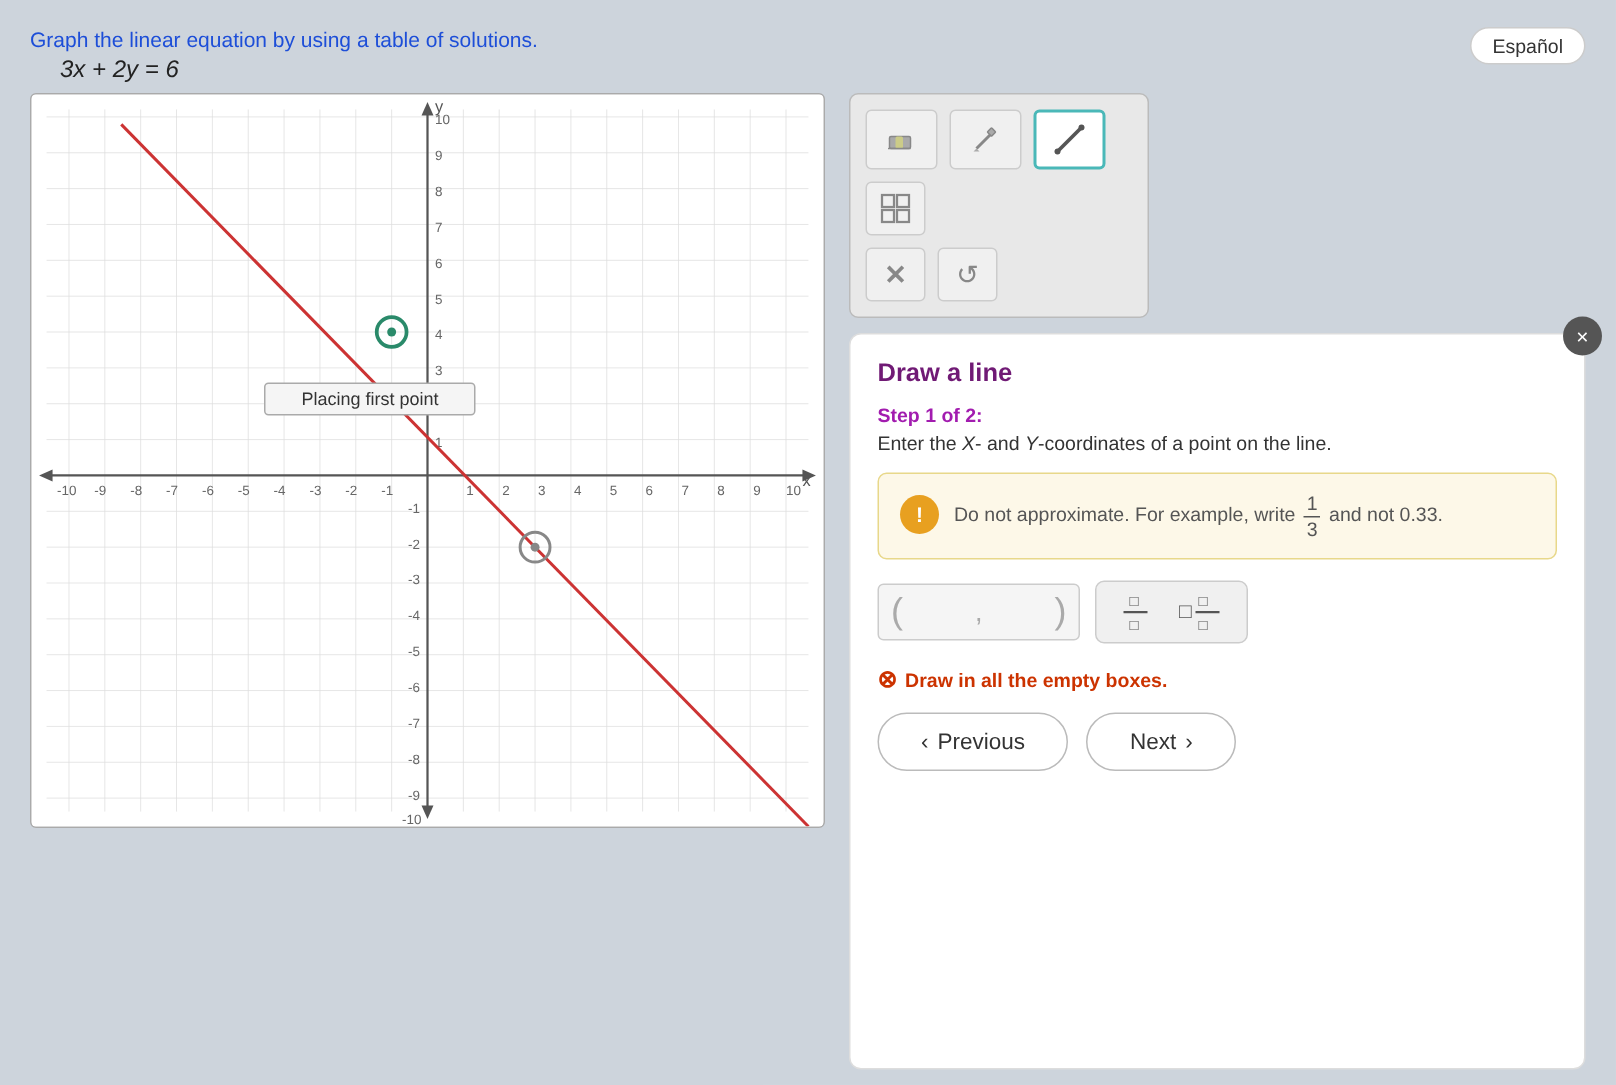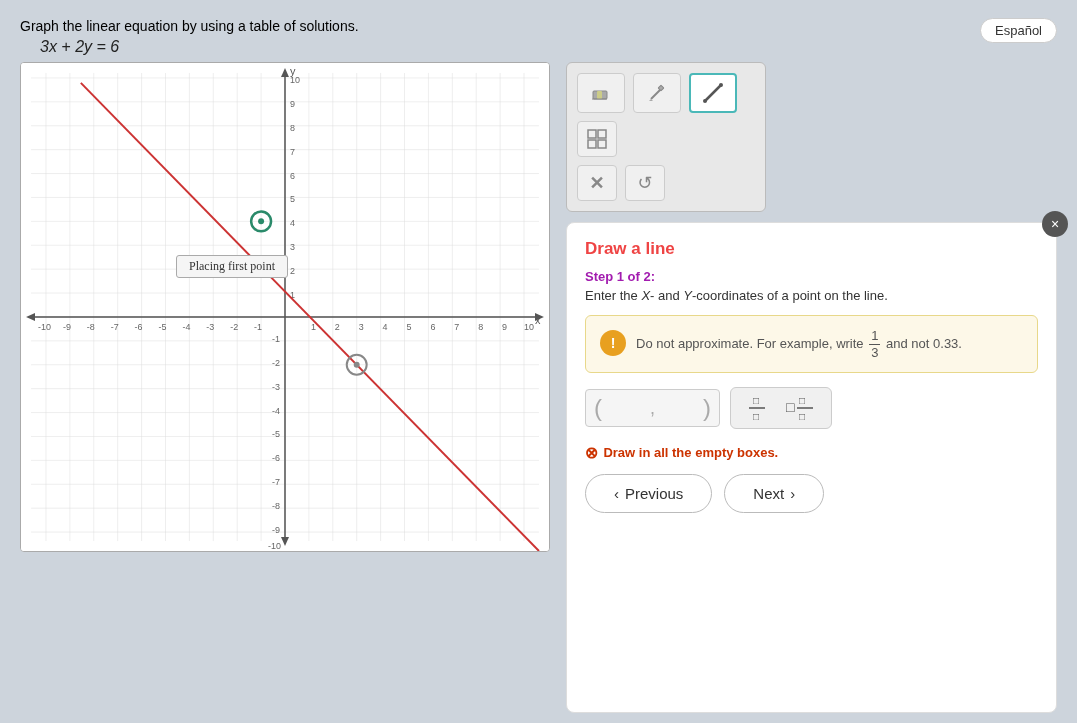--- a/index.html
+++ b/index.html
@@ -30,21 +30,21 @@
     }
 
     .problem-text {
       display: flex;
       flex-direction: column;
       gap: 4px;
     }
 
     .instruction-text {
       font-size: 14px;
-      color: #000000;
+      color: #1d4ed8;
     }
 
     .equation-text {
       font-size: 16px;
       color: #222;
       font-style: italic;
       margin-left: 20px;
     }
 
     .espanol-btn {
@@ -79,25 +79,24 @@
       height: 100%;
     }
 
     .placing-label {
       position: absolute;
       top: 192px;
       left: 155px;
       background: #f5f5f5;
       border: 1px solid #aaa;
       border-radius: 3px;
-      padding: 3px 12px;
+      padding: 3px 24px;
       font-size: 12px;
       color: #333;
       pointer-events: none;
-      font-family: Liberation Serif, serif;
     }
 
     
     .right-panel {
       display: flex;
       flex-direction: column;
       gap: 10px;
       flex: 1;
     }
 
@@ -174,21 +173,21 @@
       justify-content: center;
       color: white;
       font-size: 14px;
       cursor: pointer;
       border: none;
     }
 
     .panel-title {
       font-size: 17px;
       font-weight: bold;
-      color: #ef4444;
+      color: #701a75;
       margin-bottom: 10px;
     }
 
     .step-label {
       font-size: 13px;
       font-weight: bold;
       color: #a21caf;
       margin-bottom: 4px;
     }
 

